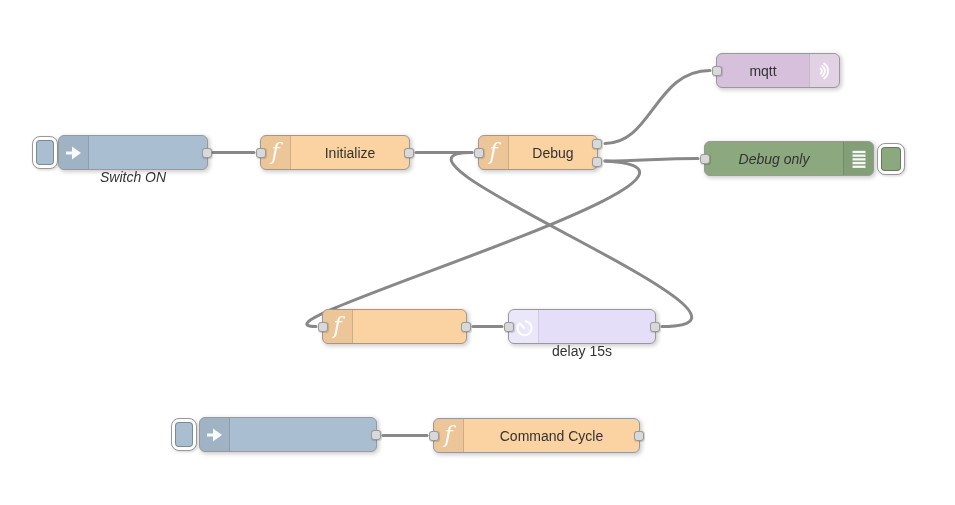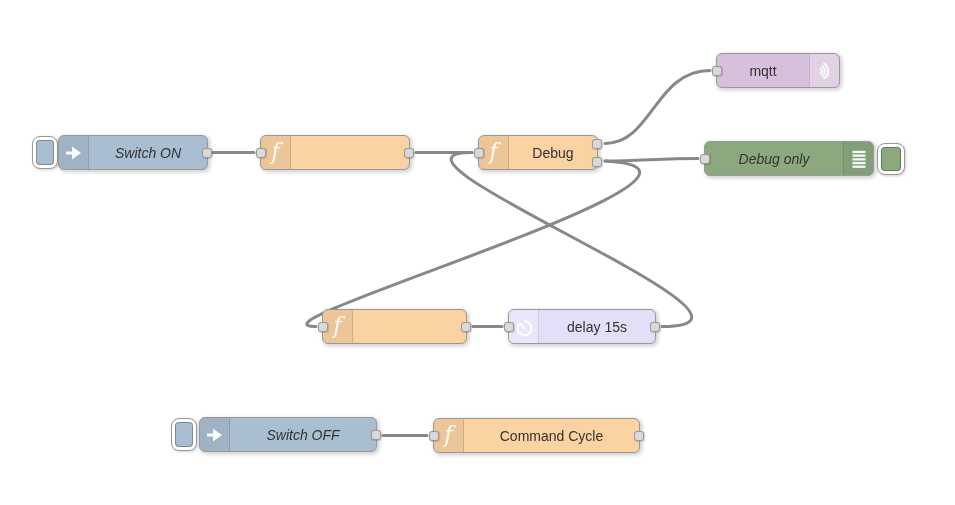--- a/index.html
+++ b/index.html
@@ -2,25 +2,25 @@
 <html><head>
 <meta charset="utf-8">
 <style>
   html,body{margin:0;padding:0;}
   body{font-family:"Liberation Sans", sans-serif;}
   #canvas{position:relative;width:955px;height:505px;background:#ffffff;overflow:hidden;}
   .wires{position:absolute;left:0;top:0;}
   .wire{fill:none;stroke:#888888;stroke-width:3;stroke-linecap:round;}
   .node{position:absolute;height:35px;border-radius:6px;border:1px solid #999999;
         box-shadow:1.5px 1.5px 4px rgba(0,0,0,0.2);box-sizing:border-box;display:flex;}
-  .inject{background:#a9bfd1;}
+  .inject{background:#a9bfd1;flex-direction:column;}
   .function{background:#fbd3a2;}
   .mqtt{background:#d7c0dc;}
   .debug{background:#8ba87e;}
-  .delay{background:#e4def8;}
+  .delay{background:#e4def8;flex-direction:column;}
   .icon-box{width:30px;height:100%;display:flex;align-items:center;justify-content:center;box-sizing:border-box;flex:none;}
   .icon-left{border-right:1px solid rgba(0,0,0,0.12);background:rgba(0,0,0,0.06);border-radius:5px 0 0 5px;}
   .icon-right{border-left:1px solid rgba(0,0,0,0.12);background:rgba(0,0,0,0.05);border-radius:0 5px 5px 0;}
   .icon-lighter{background:rgba(255,255,255,0.28);}
   .label{flex:1;display:flex;align-items:center;justify-content:center;font-size:14px;color:#333333;white-space:nowrap;}
   .italic .label{font-style:italic;}
   .ficon{font-family:"DejaVu Serif", serif;font-style:italic;font-size:23px;color:rgba(255,255,255,0.92);line-height:1;margin-top:-2px;}
   .port{position:absolute;width:10px;height:10px;background:#d9d9d9;border:1px solid #999999;border-radius:3px;box-sizing:border-box;box-shadow:0.5px 0.5px 1px rgba(0,0,0,0.15);}
   .port-in{left:-5px;top:12px;}
   .port-out{right:-5px;top:12px;}
@@ -61,20 +61,21 @@
       </svg>
     </div>
     <div class="label">Switch ON</div>
     <div class="port port-out"></div>
   </div>
 
   <div class="node function" style="left:260px;top:135px;width:150px;">
     <div class="icon-box icon-left">
       <span class="ficon">f</span>
     </div>
+    <div class="label">Initialize</div>
     <div class="port port-in"></div>
     <div class="port port-out"></div>
   </div>
 
   <div class="node function" style="left:478px;top:135px;width:120px;">
     <div class="icon-box icon-left">
       <span class="ficon">f</span>
     </div>
     <div class="label">Debug</div>
     <div class="port port-in"></div>
@@ -142,21 +143,20 @@
     <div class="btn-inner btn-inject"></div>
   </div>
 
   <div class="node inject italic" style="left:199px;top:417px;width:178px;">
     <div class="icon-box icon-left">
       <svg class="iconsvg" width="20" height="20" viewBox="0 0 20 20">
         <path d="M2,10 h6" stroke="rgba(255,255,255,0.92)" stroke-width="3" stroke-linecap="butt"></path>
         <path d="M8,3.5 L17,10 L8,16.5 Z" fill="rgba(255,255,255,0.92)"></path>
       </svg>
     </div>
-    <div class="label">Switch OFF</div>
     <div class="port port-out"></div>
   </div>
 
   <div class="node function" style="left:433px;top:418px;width:207px;">
     <div class="icon-box icon-left">
       <span class="ficon">f</span>
     </div>
     <div class="label">Command Cycle</div>
     <div class="port port-in"></div>
     <div class="port port-out"></div>

